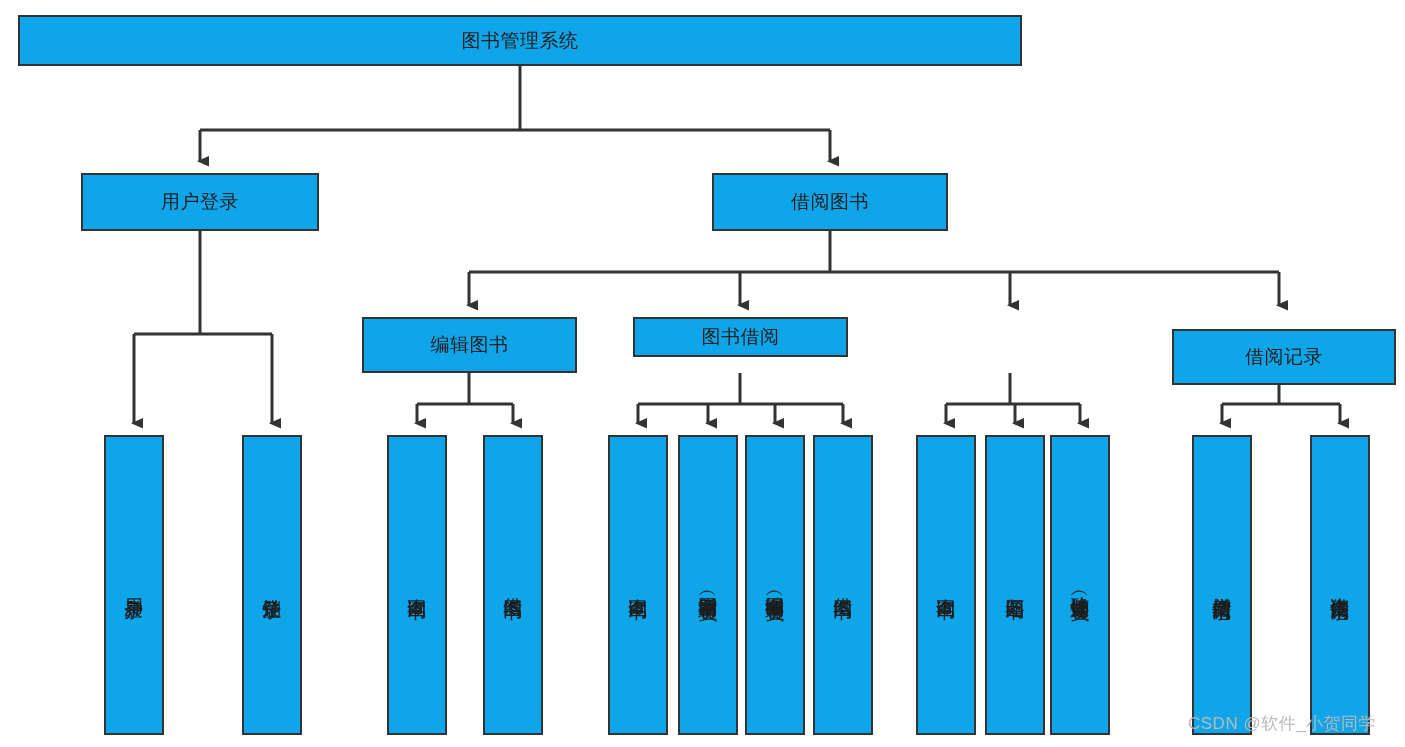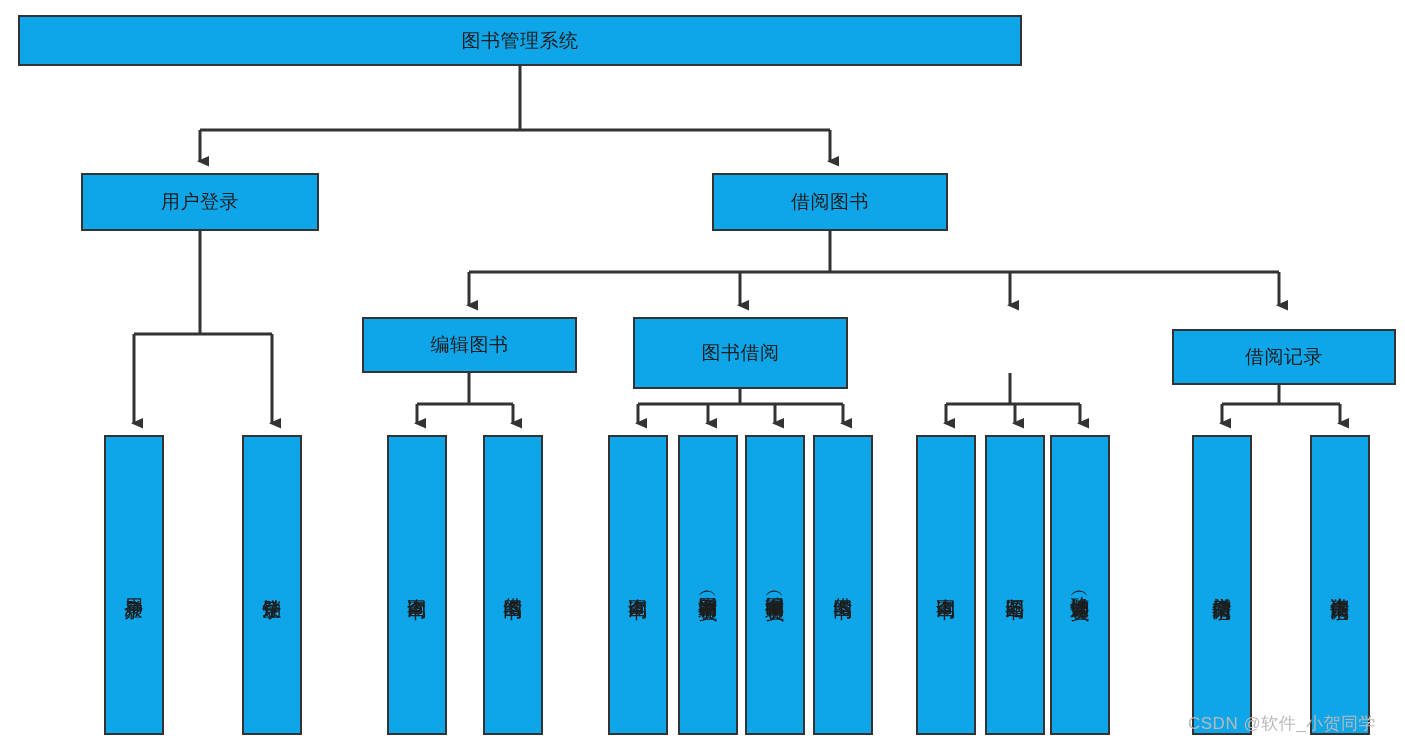--- a/index.html
+++ b/index.html
@@ -129,21 +129,21 @@
   <div class="node" style="left:81px; top:173px; width:238px; height:58px;">
     <span class="label">用户登录</span>
   </div>
   <div class="node" style="left:712px; top:173px; width:236px; height:58px;">
     <span class="label">借阅图书</span>
   </div>
 
   <div class="node" style="left:362px; top:317px; width:215px; height:56px;">
     <span class="label">编辑图书</span>
   </div>
-  <div class="node" style="left:633px; top:317px; width:215px; height:72px;">
+  <div class="node" style="left:633px; top:317px; width:215px; height:40px;">
     <span class="label">图书借阅</span>
   </div>
   <div class="node" style="left:1172px; top:329px; width:224px; height:56px;">
     <span class="label">借阅记录</span>
   </div>
 
   <div id="leaf-container">
       <div class="node leaf" style="left: 104px; top: 435px; width: 60px; height: 300px;">
         <span class="label">用户登录</span>
       </div>

